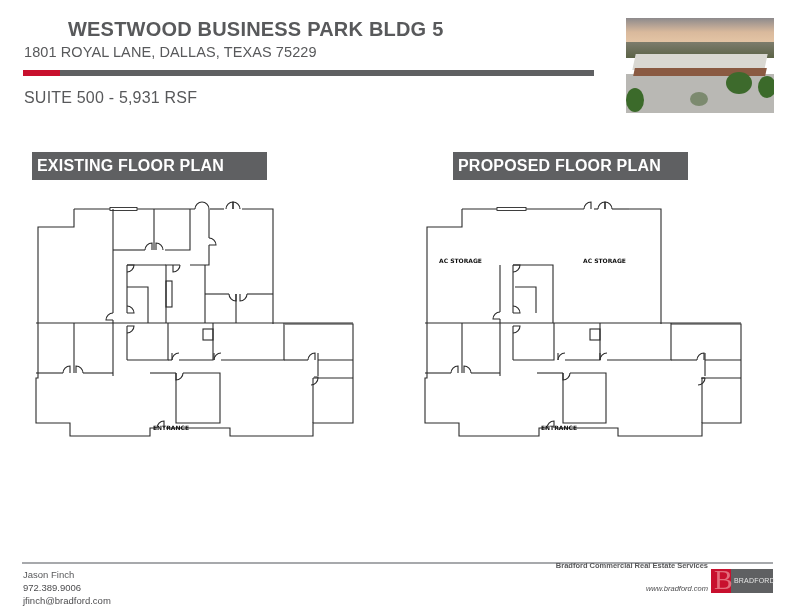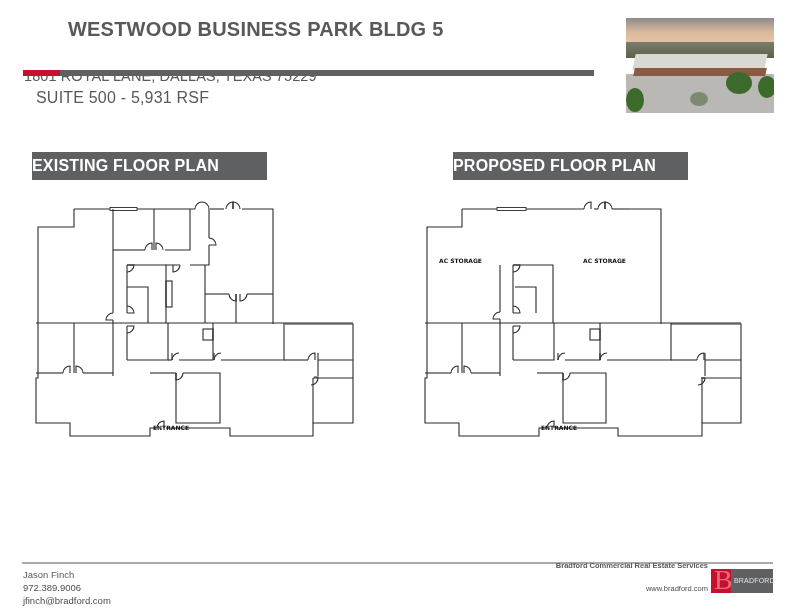--- a/index.html
+++ b/index.html
@@ -1,52 +1,52 @@
 <!DOCTYPE html>
 <html><head>
   <meta charset="utf-8">
   <style>
     * { box-sizing: border-box; margin: 0; padding: 0; }
     html, body { width: 792px; height: 612px; background: #ffffff; overflow: hidden; }
     body { position: relative; font-family: "Liberation Sans", sans-serif; color: #58595b; }
 
     .title { position: absolute; left: 24px; top: 18px; font-size: 20px; font-weight: bold; color: #58595b; letter-spacing: 0.2px; margin-left: 44px; }
-    .address { position: absolute; left: 24px; top: 44px; font-size: 14.5px; color: #58595b; letter-spacing: 0.1px; margin-top: 24px; }
+    .address { position: absolute; left: 24px; top: 44px; font-size: 14.5px; color: #58595b; letter-spacing: 0.1px; }
     .rule { position: absolute; left: 23px; top: 70px; width: 571px; height: 6px; background: #5f6062; }
     .rule-accent { position: absolute; left: 0; top: 0; width: 37px; height: 6px; background: #c8102e; }
-    .suite { position: absolute; left: 36px; top: 89px; font-size: 16px; color: #58595b; letter-spacing: 0.2px; }
+    .suite { position: absolute; left: 24px; top: 89px; font-size: 16px; color: #58595b; letter-spacing: 0.2px; }
 
     .photo { position: absolute; left: 626px; top: 18px; width: 148px; height: 95px; overflow: hidden; }
     .photo .sky { position: absolute; left: 0; top: 0; width: 100%; height: 28px; background: linear-gradient(180deg, #8d8a8c 0%, #d9b99c 50%, #e8c9a8 100%); }
     .photo .skyline { position: absolute; left: 0; top: 24px; width: 100%; height: 16px; background: linear-gradient(180deg, #7d7c6d 0%, #5b6346 100%); }
     .photo .roof { position: absolute; left: 8px; top: 36px; width: 132px; height: 16px; background: #d9d8d2; transform: skewX(-12deg); }
     .photo .wall { position: absolute; left: 8px; top: 50px; width: 132px; height: 8px; background: #8a5a42; transform: skewX(-12deg); }
     .photo .lot { position: absolute; left: 0; top: 56px; width: 100%; height: 39px; background: #b9b8b4; }
     .photo .tree1 { position: absolute; left: 100px; top: 54px; width: 26px; height: 22px; border-radius: 50%; background: #3d6a2c; }
     .photo .tree2 { position: absolute; left: 0; top: 70px; width: 18px; height: 24px; border-radius: 50%; background: #3b6a2a; }
     .photo .tree3 { position: absolute; left: 132px; top: 58px; width: 18px; height: 22px; border-radius: 50%; background: #3b6a2a; }
     .photo .tree4 { position: absolute; left: 64px; top: 74px; width: 18px; height: 14px; border-radius: 50%; background: #7c8a6f; }
 
-    .plan-label { position: absolute; top: 152px; height: 28px; background: #5f6062; color: #ffffff; font-size: 16px; font-weight: bold; line-height: 28px; letter-spacing: 0.2px; }
+    .plan-label { position: absolute; top: 152px; height: 28px; background: #5f6062; color: #ffffff; font-size: 16px; font-weight: bold; line-height: 28px; padding-left: 5px; letter-spacing: 0.2px; }
     .plan-label.existing { left: 32px; width: 235px; }
     .plan-label.proposed { left: 418px; width: 235px; margin-left: 35px; }
 
     .plan { position: absolute; }
     .plan.existing { left: 0; top: 195px; }
     .plan.proposed { left: 386px; top: 195px; }
     .plan svg { display: block; }
     .plan-text { font-family: "DejaVu Sans", sans-serif; font-size: 6px; font-weight: bold; fill: #111; }
 
     .footer-rule { position: absolute; left: 22px; top: 562px; width: 751px; height: 2px; background: #a7a9ac; }
     .contact-name { position: absolute; left: 23px; top: 569px; font-size: 9.5px; font-weight: normal; color: #58595b; }
     .contact-phone { position: absolute; left: 23px; top: 582px; font-size: 9.5px; color: #4d4d4f; }
     .contact-email { position: absolute; left: 23px; top: 595px; font-size: 9.5px; color: #4d4d4f; }
 
     .company-name { position: absolute; right: 84px; top: 561px; font-size: 7.5px; font-weight: bold; color: #58595b; text-align: right; white-space: nowrap; }
-    .company-url { position: absolute; right: 84px; top: 584px; font-size: 7.5px; color: #4d4d4f; text-align: right; white-space: nowrap; }
+    .company-url { position: absolute; right: 84px; top: 584px; font-size: 7.5px; color: #4d4d4f; text-align: right; white-space: nowrap; font-style: italic; }
     .logo { position: absolute; left: 711px; top: 569px; width: 62px; height: 24px; background: #5f6062; }
     .logo-mark { position: absolute; left: 0; top: 0; width: 20px; height: 24px; background: #c8102e; }
     .logo-mark span { position: absolute; left: 3px; top: -3px; font-family: "Liberation Serif", serif; font-size: 28px; color: #e36d7c; line-height: 28px; }
     .logo-text { position: absolute; left: 23px; top: 8px; font-size: 7px; color: #e6e6e6; letter-spacing: 0.2px; }
   </style>
 </head>
 <body>
 
 <div class="title">WESTWOOD BUSINESS PARK BLDG 5</div>
 <div class="address">1801 ROYAL LANE, DALLAS, TEXAS 75229</div>

